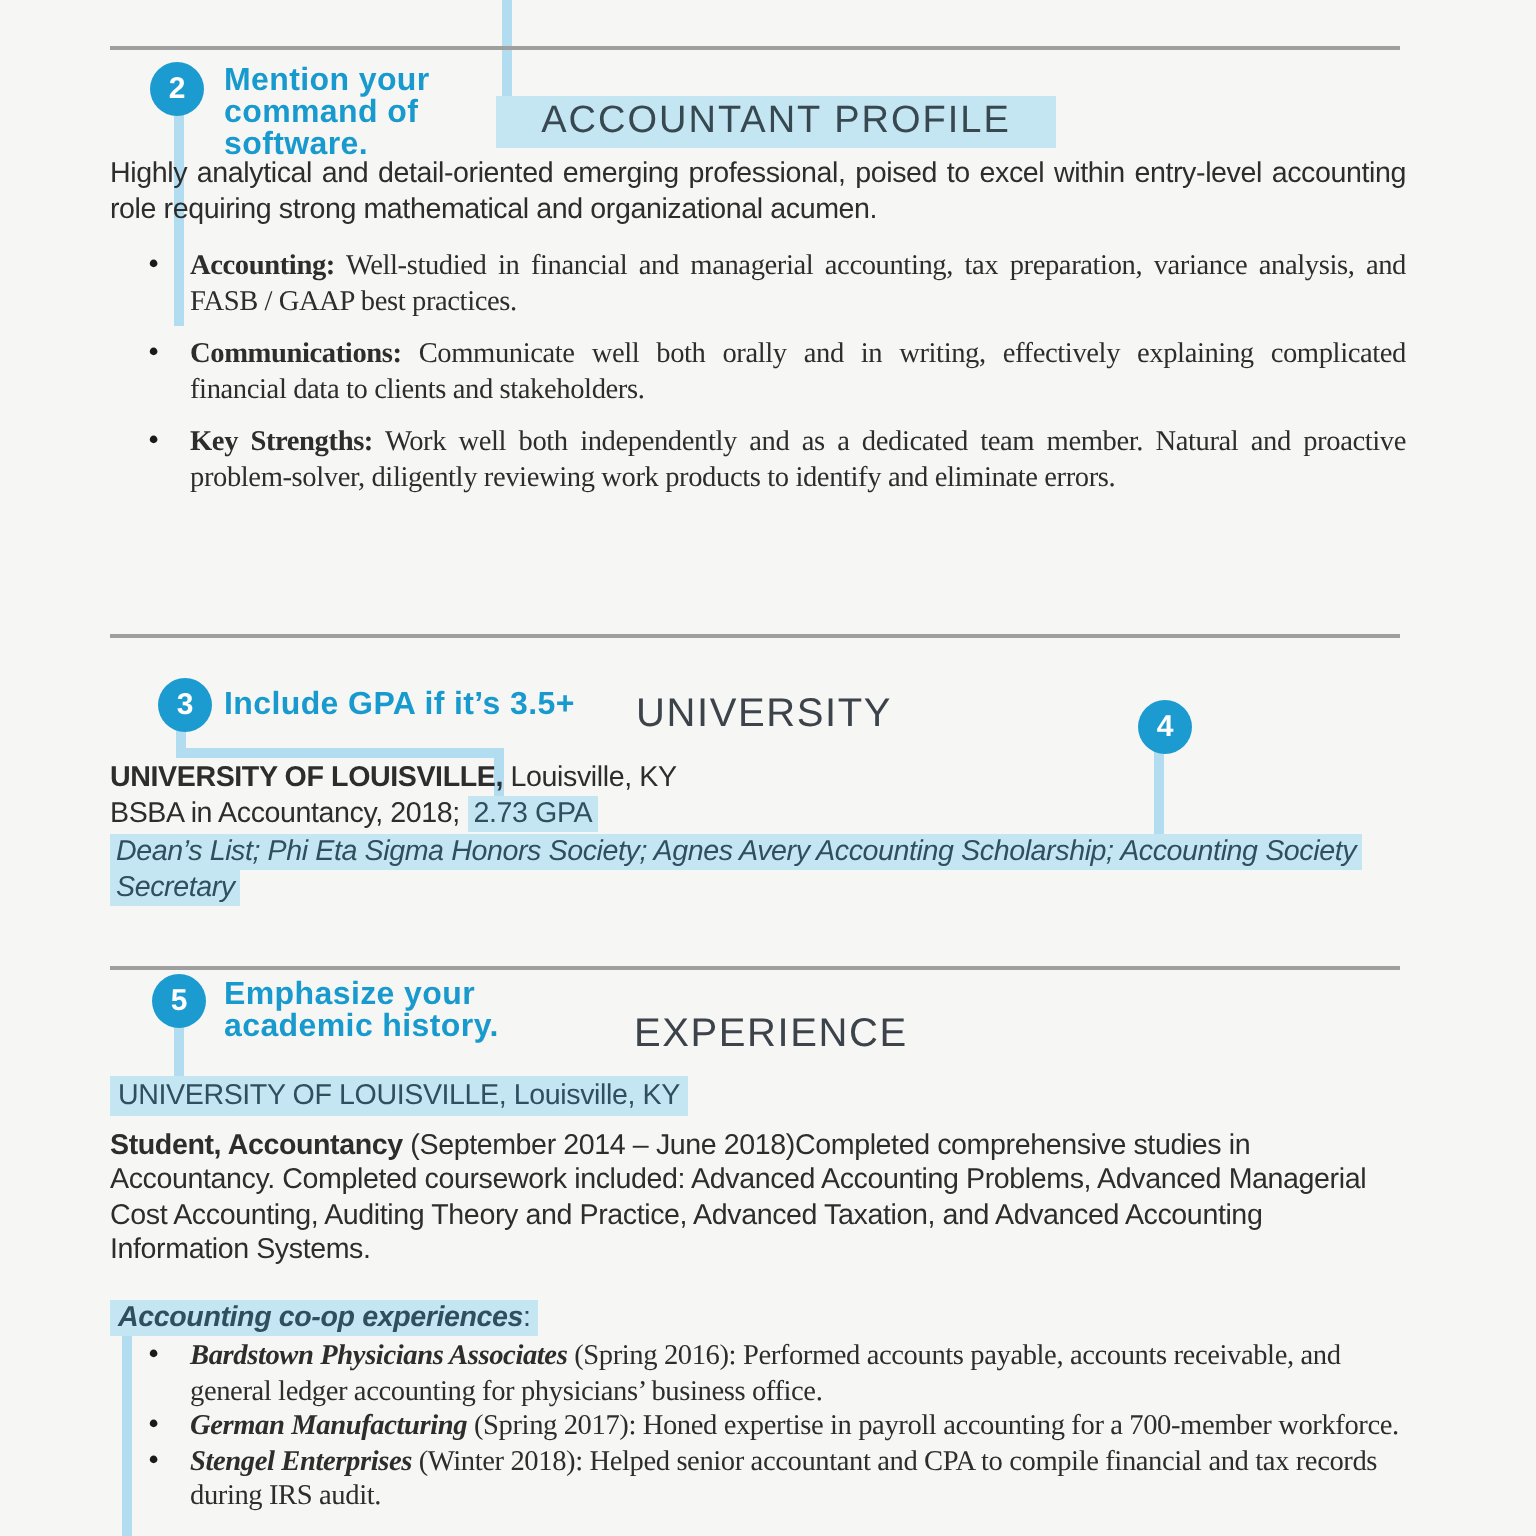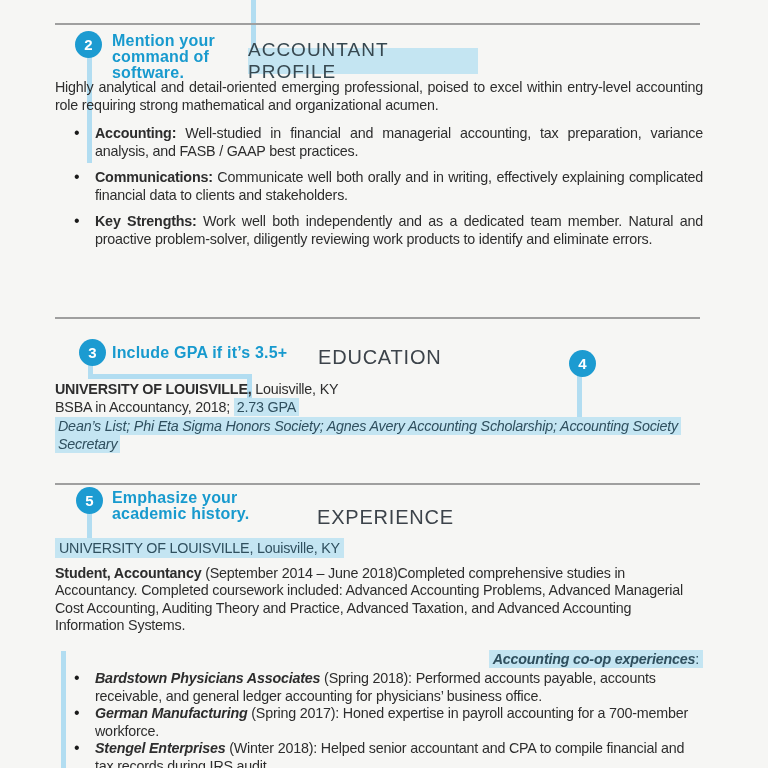--- a/index.html
+++ b/index.html
@@ -33,43 +33,43 @@
   .tip{
     position:absolute;color:var(--tiptext);font-weight:bold;
     font-size:16px;line-height:16px;letter-spacing:.2px;z-index:5;
   }
   
   .sect-heading{
     position:absolute;font-size:20px;line-height:20px;color:var(--heading);
     letter-spacing:.8px;font-weight:400;
   }
   .ph-box{
-    position:absolute;left:248px;top:48px;width:230px;height:26px;
+    position:absolute;left:248px;top:48px;width:280px;height:26px;
     background:var(--highlight);display:flex;align-items:center;justify-content:center;
     font-size:19px;letter-spacing:1px;color:#374850;
   }
   
   .txt{position:absolute;left:55px;width:648px;font-size:14.3px;line-height:17.5px;letter-spacing:-0.2px;}
   .just{text-align:justify;}
   .txt p.summary{margin-bottom:11px;}
-  ul{list-style:none;}
+  ul{list-style:none;font-family:Liberation Serif, serif;}
   ul.skill-list li{position:relative;padding-left:40px;margin-bottom:9px;}
   ul.coop-list li{position:relative;padding-left:40px;margin-bottom:0;}
   ul li::before{
     content:"\2022";position:absolute;left:19px;top:-1px;font-size:16px;color:#1a1a1a;
   }
   .b{font-weight:bold;}
   .bi{font-weight:bold;font-style:italic;}
   .hl{background:var(--highlight);color:var(--slate);
       -webkit-box-decoration-break:clone;box-decoration-break:clone;padding:1px 3px;}
   .it{font-style:italic;}
   .employer-line{margin-bottom:7px;}
   .employer-line .hl{padding:2px 4px;}
   .role-par{margin-bottom:16px;}
-  .coop-line{margin-bottom:2px;text-align:right;}
+  .coop-line{margin-bottom:2px;}
   .coop-line .hl{padding:1px 4px;}
 </style>
 </head>
 <body>
 
 <div id="page">
 
   <div class="conn" style="left:251px;top:0;width:5px;height:49px;"></div>
   <div class="conn" style="left:87px;top:50px;width:5px;height:113px;"></div>
   <div class="conn" style="left:88px;top:362px;width:5px;height:17px;"></div>
@@ -106,34 +106,34 @@
 
   <div class="txt just" style="top:79px;">
     <p class="summary">Highly analytical and detail-oriented emerging professional, poised to excel within entry-level accounting role requiring strong mathematical and organizational acumen.</p>
     <ul class="skill-list">
       <li><span class="b">Accounting:</span> <span>Well-studied in financial and managerial accounting, tax preparation, variance analysis, and FASB / GAAP best practices.</span></li>
       <li><span class="b">Communications:</span> <span>Communicate well both orally and in writing, effectively explaining complicated financial data to clients and stakeholders.</span></li>
       <li><span class="b">Key Strengths:</span> <span>Work well both independently and as a dedicated team member. Natural and proactive problem-solver, diligently reviewing work products to identify and eliminate errors.</span></li>
     </ul>
   </div>
 
-  <div class="sect-heading" style="left:318px;top:347px;">EDUCATION</div>
+  <div class="sect-heading" style="left:318px;top:347px;">UNIVERSITY</div>
 
   <div class="txt" style="top:381px;">
     <div><span class="b">UNIVERSITY OF LOUISVILLE,</span><span> Louisville, KY</span></div>
     <div><span>BSBA in Accountancy, 2018; </span><span class="hl">2.73 GPA</span></div>
     <div style="margin-top:2px;"><span class="hl it">Dean’s List; Phi Eta Sigma Honors Society; Agnes Avery Accounting Scholarship; Accounting Society Secretary</span></div>
   </div>
 
   <div class="sect-heading" style="left:317px;top:507px;">EXPERIENCE</div>
 
   <div class="txt" style="top:540px;">
     <div class="employer-line"><span class="hl">UNIVERSITY OF LOUISVILLE, Louisville, KY</span></div>
     <p class="role-par"><span class="b">Student, Accountancy</span><span> (September 2014 – June 2018)Completed comprehensive studies in Accountancy. Completed coursework included: Advanced Accounting Problems, Advanced Managerial Cost Accounting, Auditing Theory and Practice, Advanced Taxation, and Advanced Accounting Information Systems.</span></p>
     <div class="coop-line"><span class="hl"><span class="bi">Accounting co-op experiences</span><span>:</span></span></div>
     <ul class="coop-list">
-      <li><span class="bi">Bardstown Physicians Associates</span><span> (Spring 2018): Performed accounts payable, accounts receivable, and general ledger accounting for physicians’ business office.</span></li>
+      <li><span class="bi">Bardstown Physicians Associates</span><span> (Spring 2016): Performed accounts payable, accounts receivable, and general ledger accounting for physicians’ business office.</span></li>
       <li><span class="bi">German Manufacturing</span><span> (Spring 2017): Honed expertise in payroll accounting for a 700-member workforce.</span></li>
       <li><span class="bi">Stengel Enterprises</span><span> (Winter 2018): Helped senior accountant and CPA to compile financial and tax records during IRS audit.</span></li>
     </ul>
   </div>
 
 </div>
 
 </body></html>

